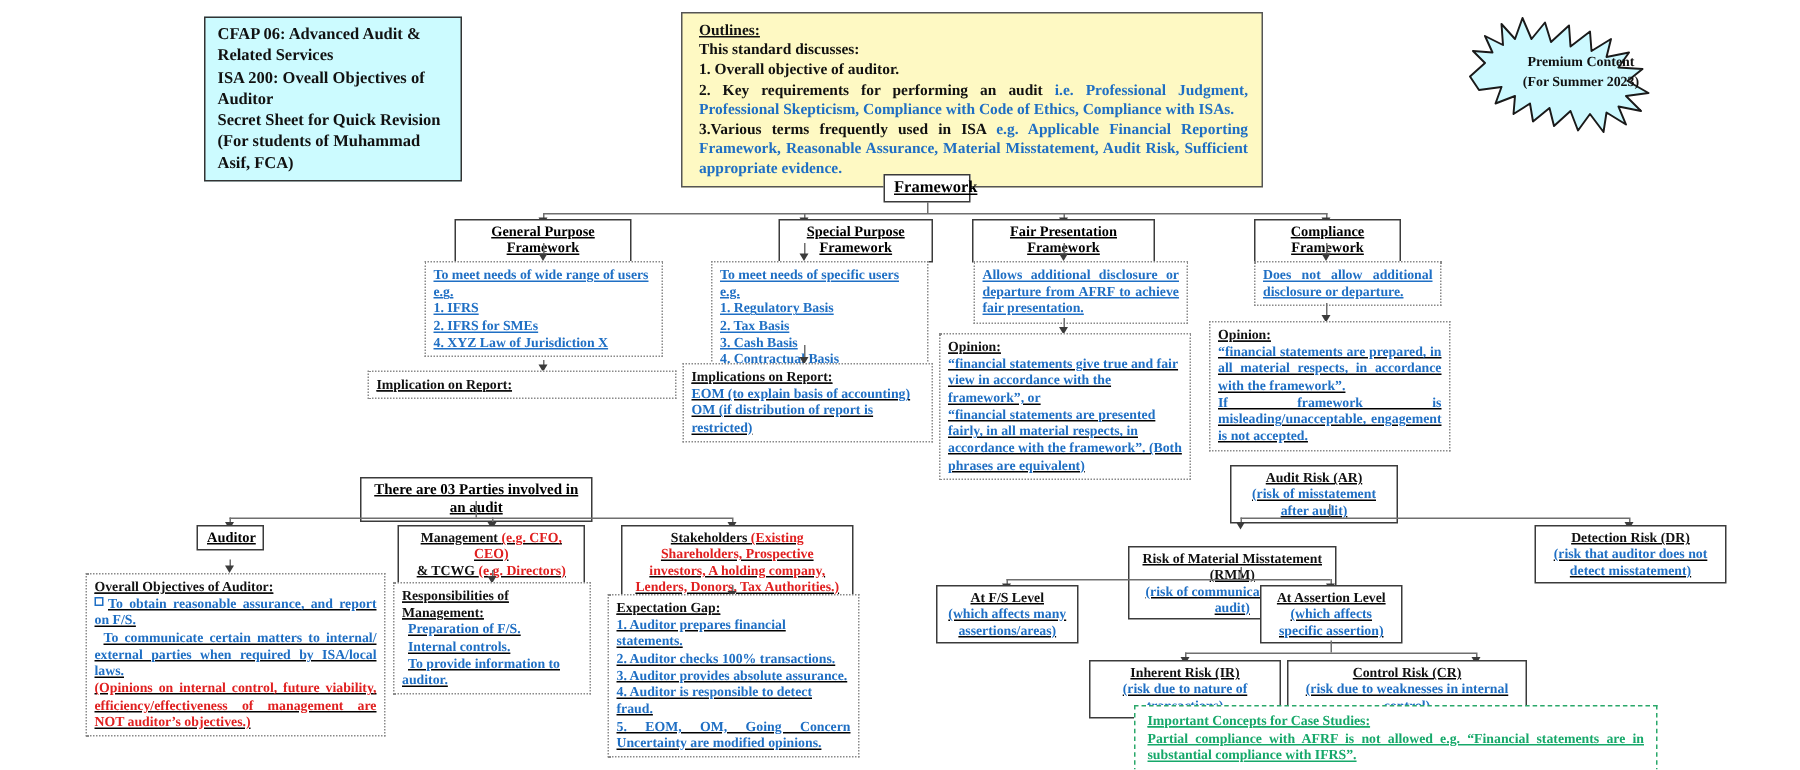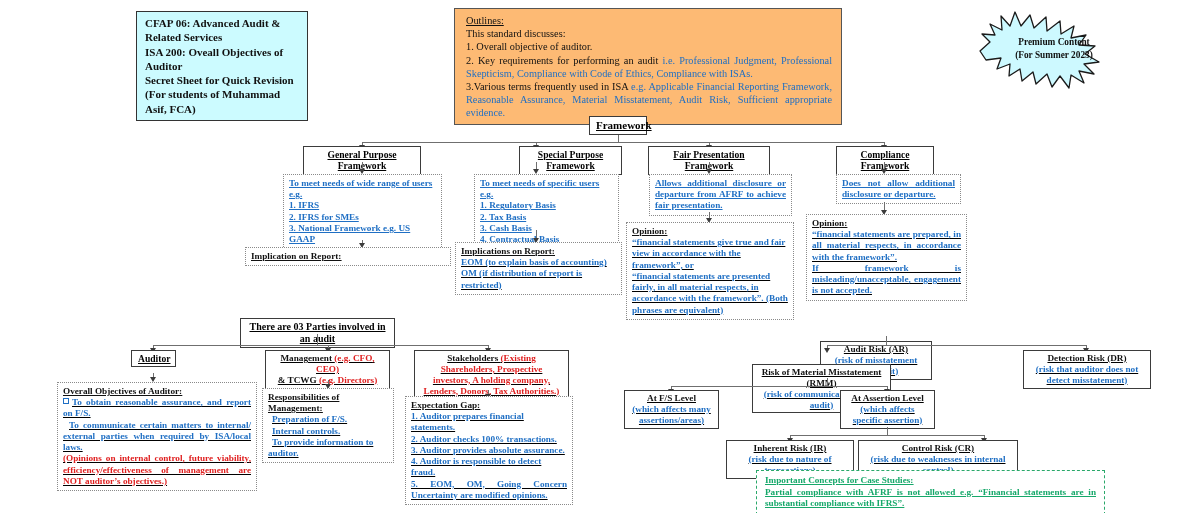--- a/index.html
+++ b/index.html
@@ -44,26 +44,26 @@
     background: #ccfbff;
     text-align: left;
     padding: 4px 8px;
     line-height: 1.3;
     font-weight: bold;
     font-size: 11px;
     color: #111;
   }
   .outline-box {
     border: 1.3px solid #555;
-    background: #fdba74;
+    background: #fef9c3;
     padding: 5px 9px 5px 11px;
     line-height: 1.28;
     font-size: 10.3px;
     text-align: justify;
-    font-weight: normal;
+    font-weight: bold;
     color: #111;
   }
 
   .b { font-weight: bold; text-decoration: underline; }
   .blue  { color: #1f6fc4; }
   .red   { color: #e02020; }
   .black { color: #111111; }
   .green { color: #16a86a; }
   .u { text-decoration: underline; }
 
@@ -168,21 +168,20 @@
   <div class="ln-v" style="left:709px; top:162px; height:9px;"></div>
   <div class="arrowdown" style="left:706px; top:169px;"></div>
   <div class="ln-v" style="left:884px; top:162px; height:9px;"></div>
   <div class="arrowdown" style="left:881px; top:169px;"></div>
 
   <div class="node box-dotted txt-9 b blue" style="left:283px; top:174px; width:159px;">
     <div class="just">To meet needs of wide range of users</div>
     <div>e.g.</div>
     <div>1. IFRS</div>
     <div>2. IFRS for SMEs</div>
-    <div>3. National Framework e.g. US GAAP</div>
     <div>4. XYZ Law of Jurisdiction X</div>
   </div>
   <div class="ln-v" style="left:362px; top:240px; height:5px;"></div>
   <div class="arrowdown" style="left:359px; top:243px;"></div>
   <div class="node box-dotted txt-9 b" style="left:245px; top:247px; width:206px;">
     <div class="u black">Implication on Report:</div>
   </div>
 
   <div class="node box-dotted txt-9 b blue" style="left:474px; top:174px; width:145px;">
     <div>To meet needs of specific users e.g.</div>
@@ -276,21 +275,21 @@
 
   <div class="node box-dotted txt-9 b" style="left:405px; top:396px; width:168px;">
     <div class="u black">Expectation Gap:</div>
     <div class="blue">1. Auditor prepares financial statements.</div>
     <div class="blue">2. Auditor checks 100% transactions.</div>
     <div class="blue">3. Auditor provides absolute assurance.</div>
     <div class="blue">4. Auditor is responsible to detect fraud.</div>
     <div class="blue just">5. EOM, OM, Going Concern Uncertainty are modified opinions.</div>
   </div>
 
-  <div class="node box-solid txt-9 b" style="left:820px; top:310px; width:112px;margin-top:31px;">
+  <div class="node box-solid txt-9 b" style="left:820px; top:310px; width:112px;">
     <div class="black">Audit Risk (AR)</div>
     <div class="blue">(risk of misstatement after audit)</div>
   </div>
 
   <div class="ln-v" style="left:886px; top:336px; height:9px;"></div>
   <div class="ln-h" style="left:827px; top:345px; width:259px;"></div>
   <div class="ln-v" style="left:827px; top:345px; height:5px;"></div>
   <div class="arrowdown" style="left:824px; top:348px;"></div>
   <div class="ln-v" style="left:1086px; top:345px; height:5px;"></div>
   <div class="arrowdown" style="left:1083px; top:348px;"></div>

